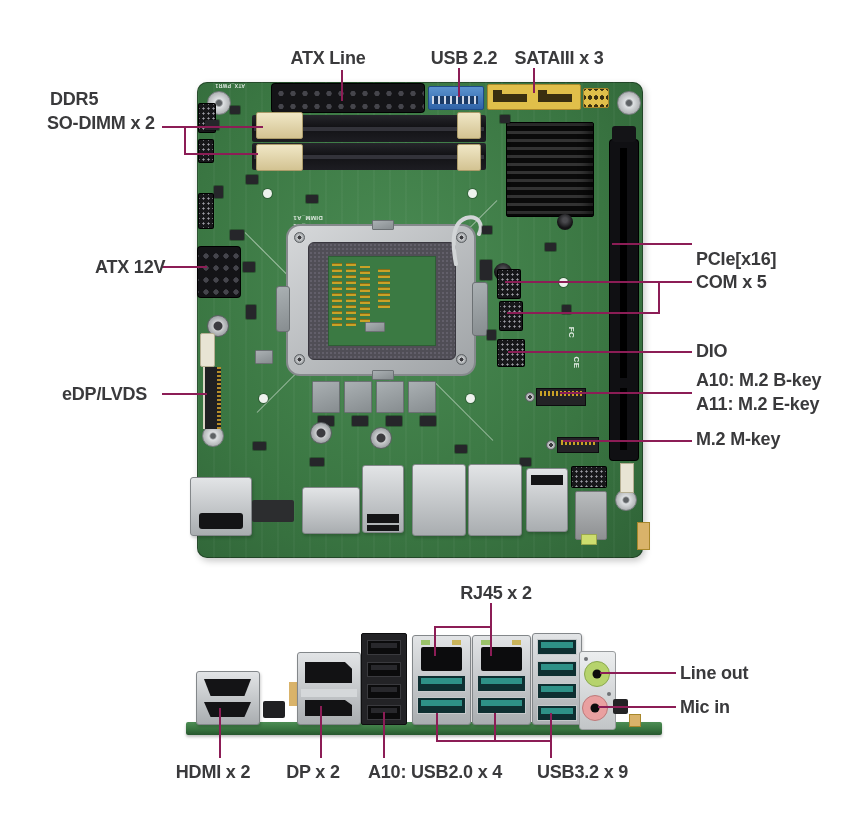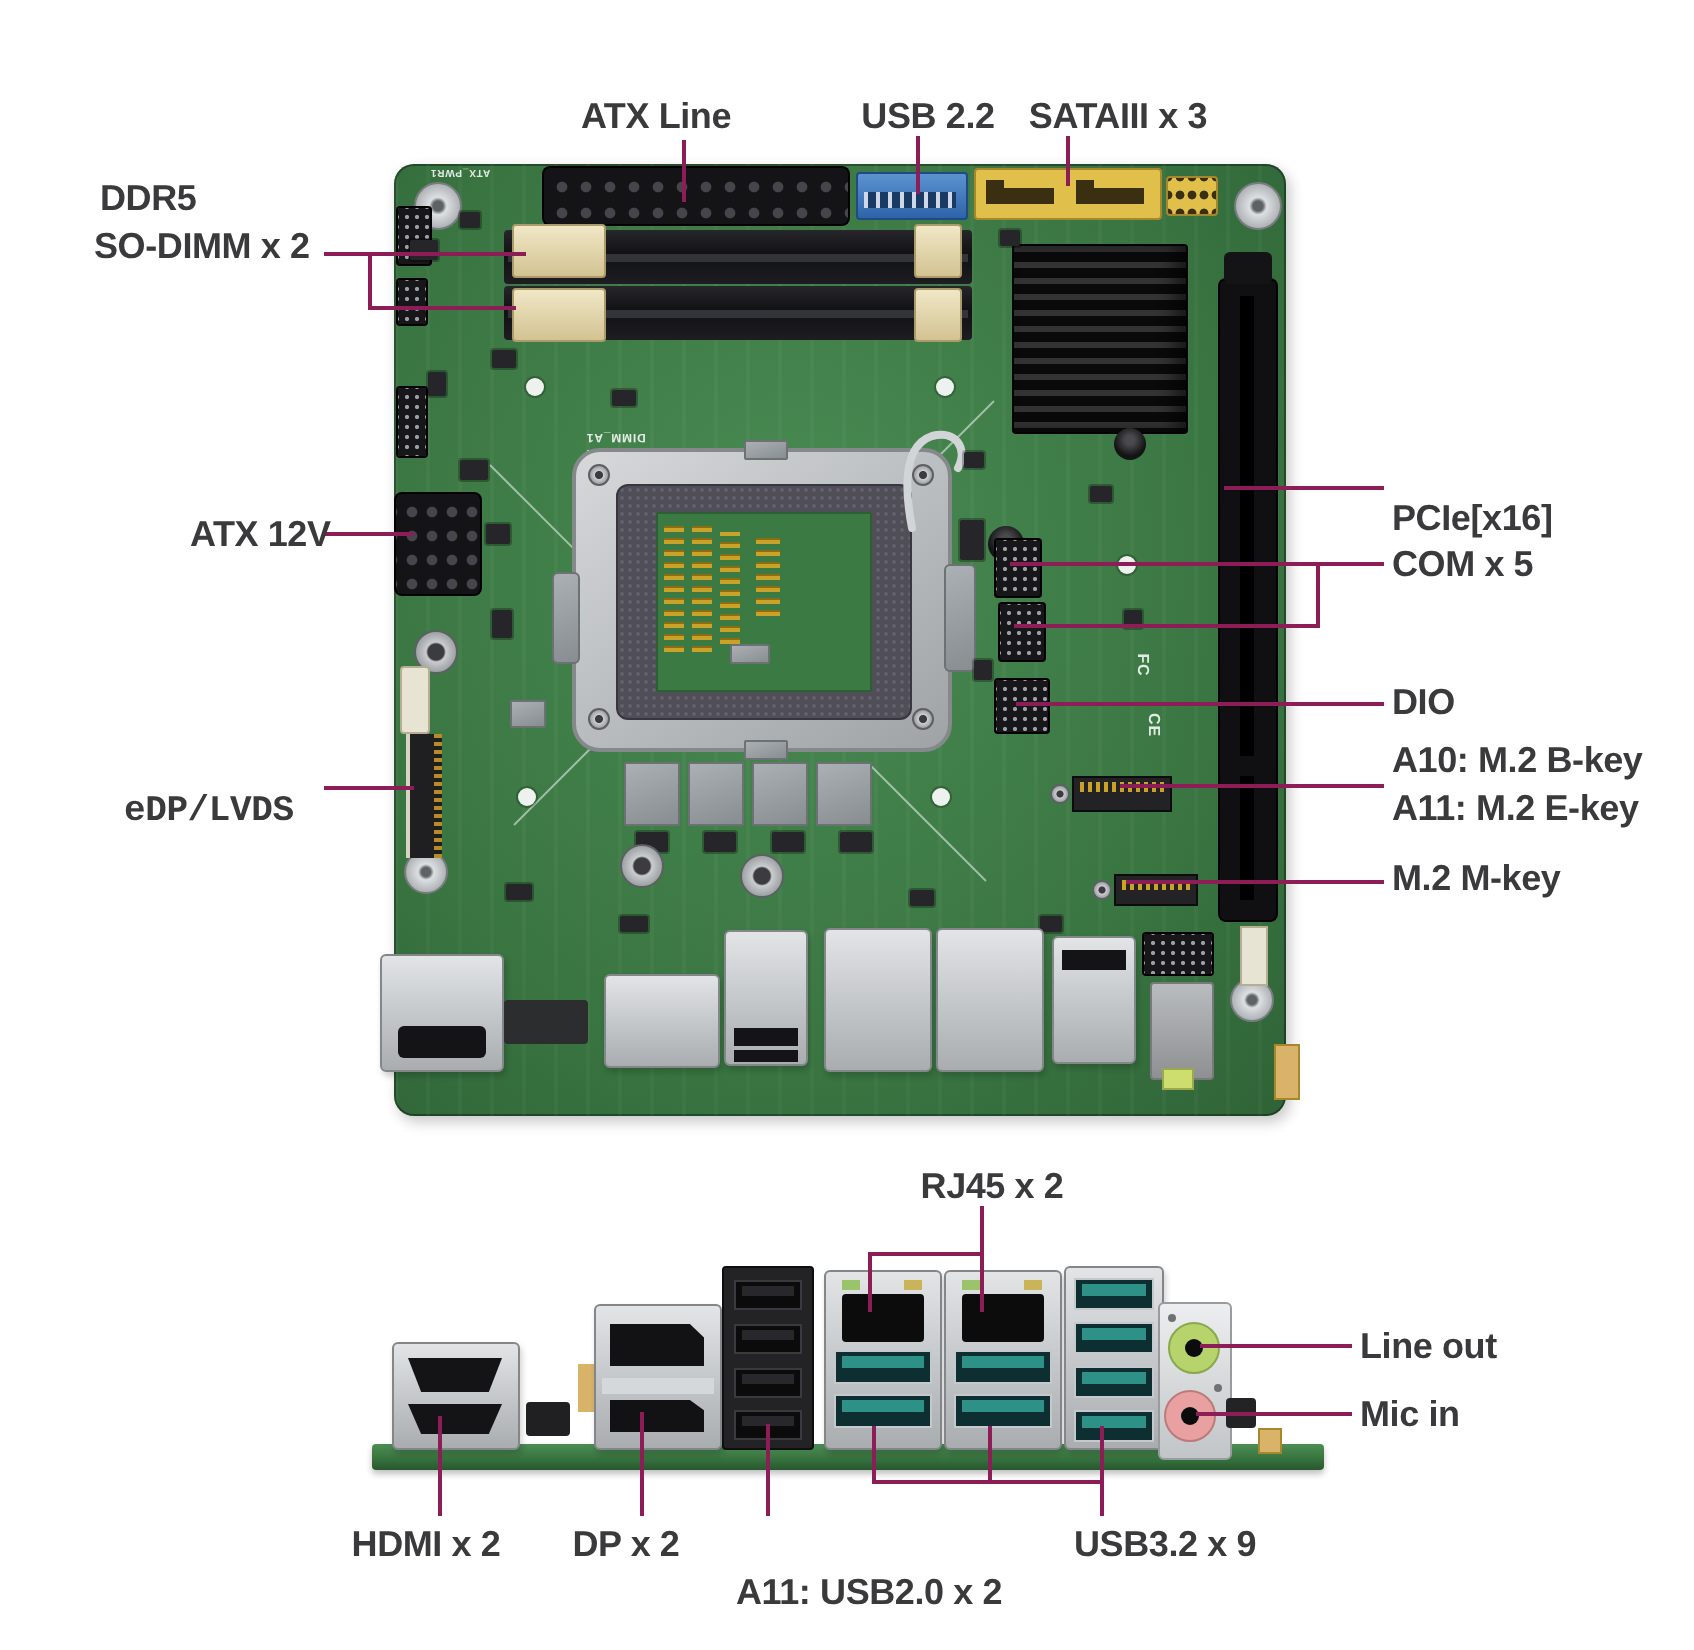--- a/index.html
+++ b/index.html
@@ -306,29 +306,29 @@
   <div class="ln" style="left:550px;top:713px;width:2px;height:29px;"></div>
   <div class="ln" style="left:436px;top:740px;width:116px;height:2px;"></div>
   <div class="ln" style="left:550px;top:740px;width:2px;height:18px;"></div>
 
   <div class="lbl ctr" style="left:328px;top:48px;">ATX Line</div>
   <div class="lbl ctr" style="left:464px;top:48px;">USB 2.2</div>
   <div class="lbl ctr" style="left:559px;top:48px;">SATAIII x 3</div>
   <div class="lbl" style="left:50px;top:89px;">DDR5</div>
   <div class="lbl" style="left:47px;top:113px;">SO-DIMM x 2</div>
   <div class="lbl" style="left:95px;top:257px;">ATX 12V</div>
-  <div class="lbl" style="left:62px;top:396px;font-family:Liberation Mono, monospace;">eDP/LVDS</div>
+  <div class="lbl" style="left:62px;top:384px;">eDP/LVDS</div>
   <div class="lbl" style="left:696px;top:249px;">PCIe[x16]</div>
   <div class="lbl" style="left:696px;top:272px;">COM x 5</div>
   <div class="lbl" style="left:696px;top:341px;">DIO</div>
   <div class="lbl" style="left:696px;top:370px;">A10: M.2 B-key</div>
   <div class="lbl" style="left:696px;top:394px;">A11: M.2 E-key</div>
   <div class="lbl" style="left:696px;top:429px;">M.2 M-key</div>
 
   <div class="lbl ctr" style="left:496px;top:583px;">RJ45 x 2</div>
   <div class="lbl" style="left:680px;top:663px;">Line out</div>
   <div class="lbl" style="left:680px;top:697px;">Mic in</div>
   <div class="lbl ctr" style="left:213px;top:762px;">HDMI x 2</div>
   <div class="lbl ctr" style="left:313px;top:762px;">DP x 2</div>
-  <div class="lbl" style="left:368px;top:786px;">A11: USB2.0 x 2</div>
+  <div class="lbl" style="left:368px;top:762px;">A10: USB2.0 x 4</div>
   <div class="lbl" style="left:537px;top:762px;">USB3.2 x 9</div>
 
 </div>
 
 </body></html>

